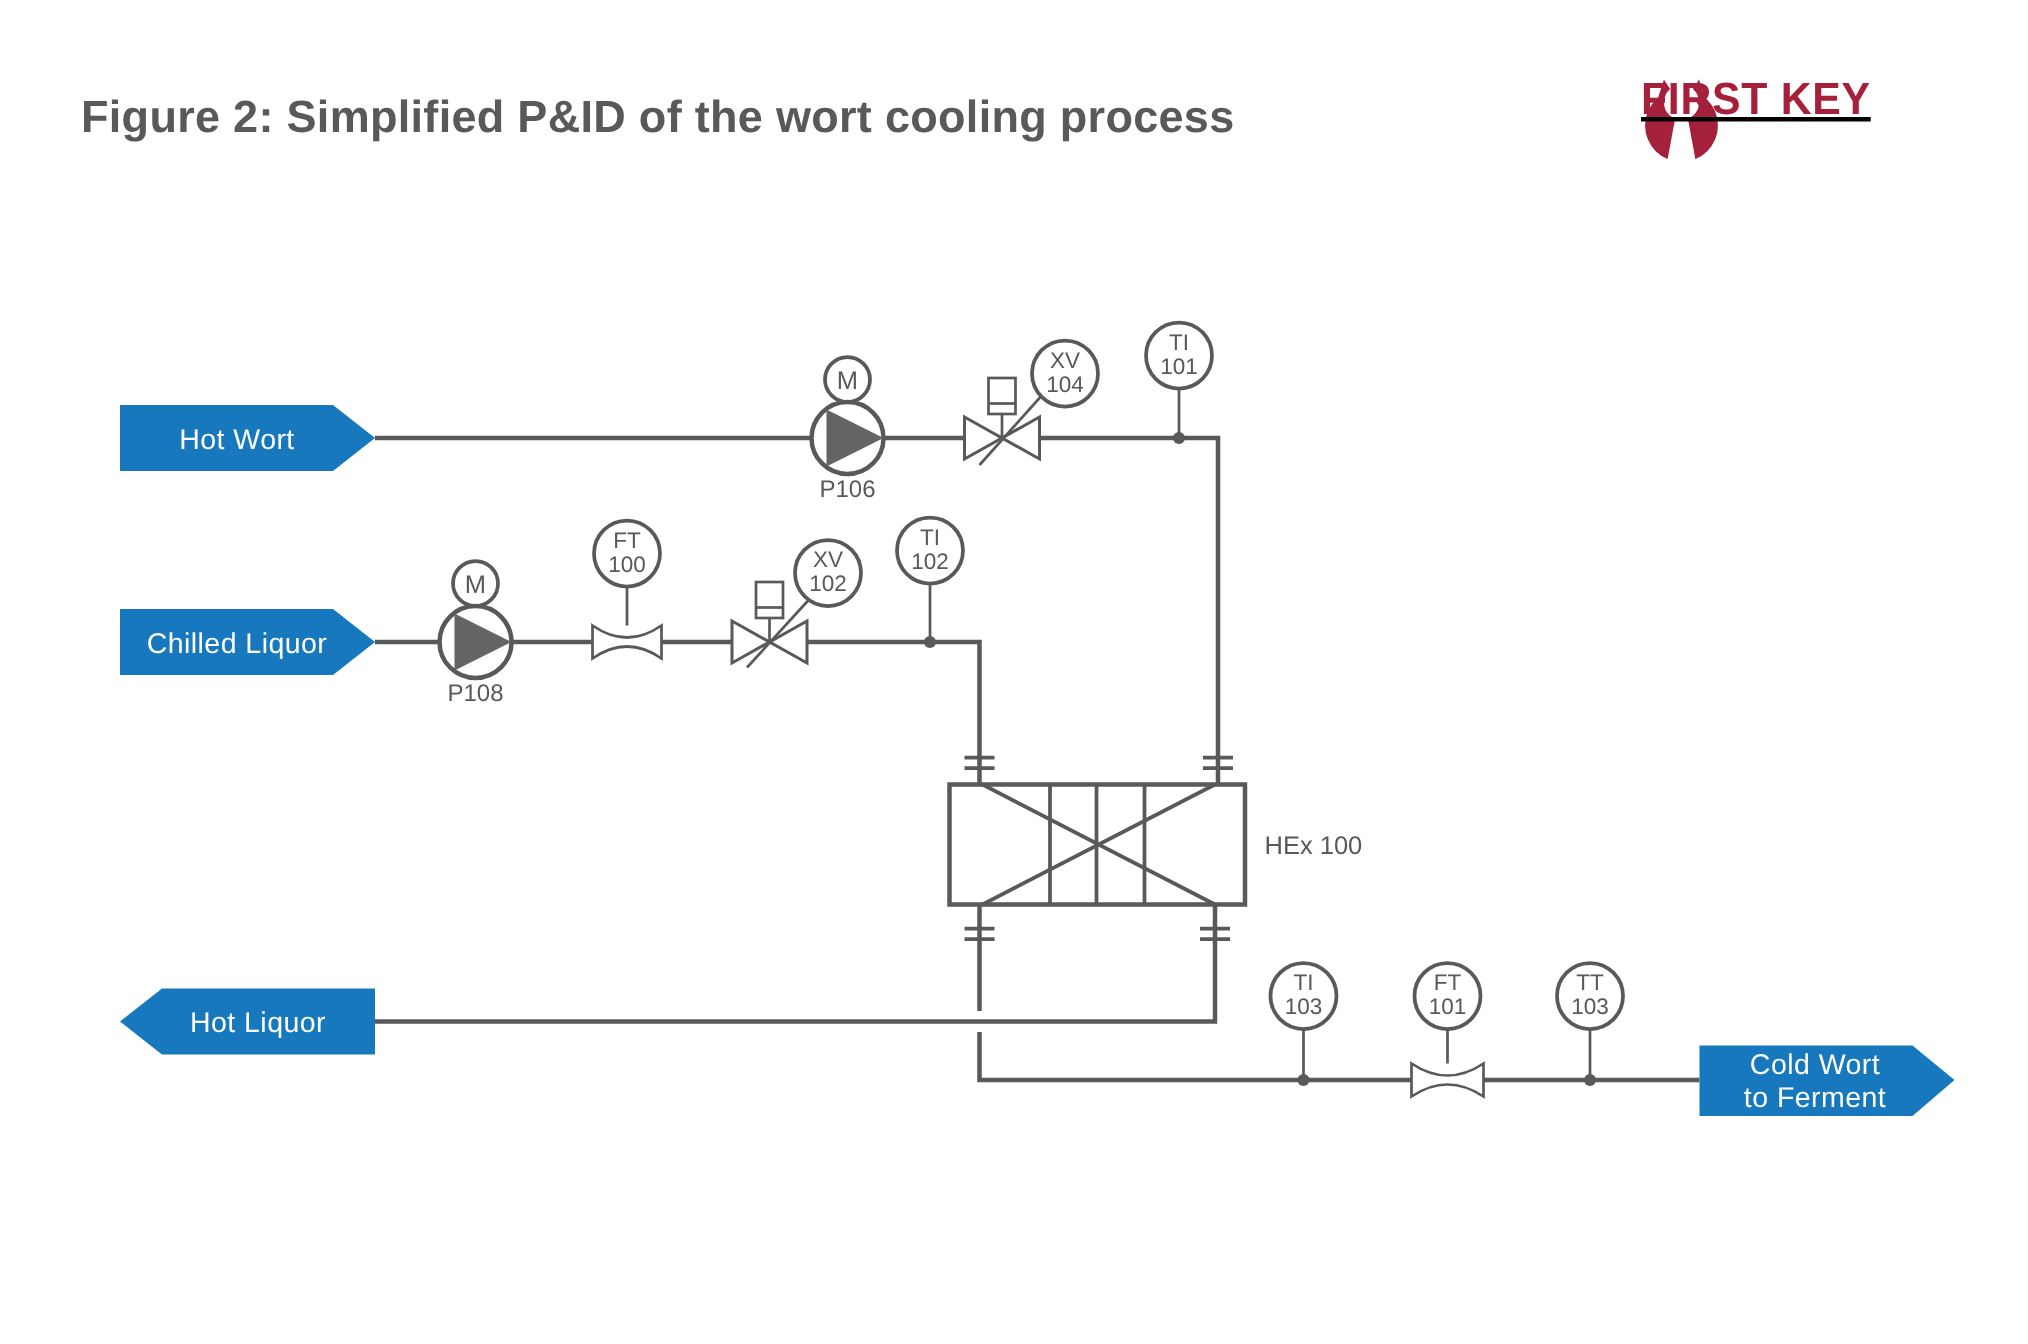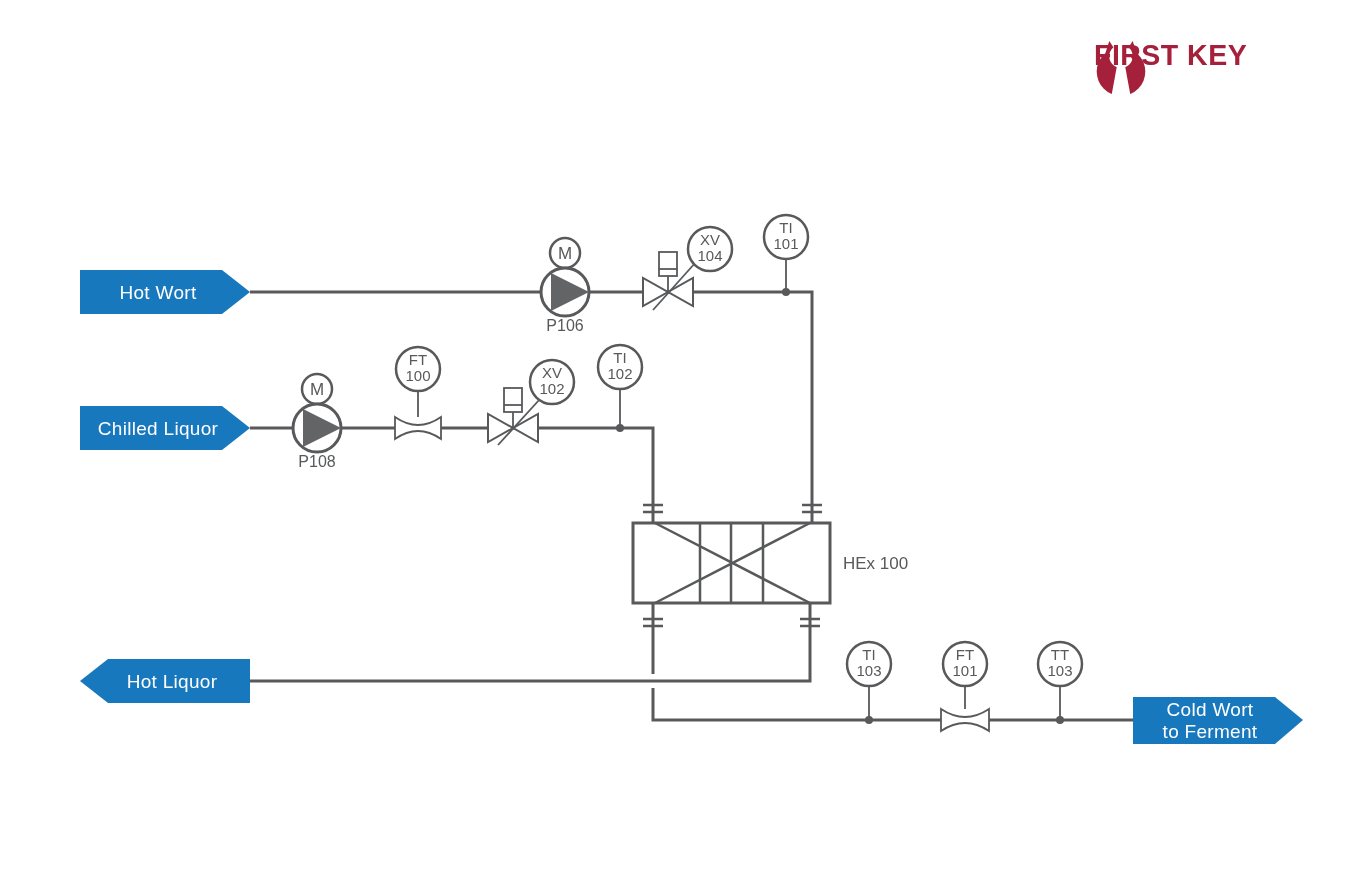--- a/index.html
+++ b/index.html
@@ -1,20 +1,20 @@
 <!DOCTYPE html>
 <html><head>
 <meta charset="utf-8">
 <style>
   html,body{margin:0;padding:0;background:#fff;}
   #stage{position:relative;width:1352px;height:896px;background:#ffffff;overflow:hidden;
          font-family:"Liberation Sans",sans-serif;}
   #page-title{position:absolute;left:54px;top:62px;font-size:30px;font-weight:700;
               color:#58595B;letter-spacing:0.2px;}
-  #brand{position:absolute;left:1094px;top:38px;display:flex;gap:9px;}
+  #brand{position:absolute;left:1094px;top:50px;display:flex;gap:9px;text-decoration:underline;}
   #brand .brand-text{color:#A5203A;font-size:30px;font-weight:700;letter-spacing:0.5px;
                      transform:scaleX(0.95);transform-origin:left center;white-space:nowrap;}
   svg{position:absolute;left:0;top:0;}
   svg text{font-family:"Liberation Sans",sans-serif;fill:#58595B;}
   .pipe{stroke:#58595B;stroke-width:3;fill:none;stroke-linejoin:miter;}
   .stem{stroke:#58595B;stroke-width:1.8;fill:none;}
   .flange{stroke:#58595B;stroke-width:2.5;fill:none;}
   .sym{fill:#ffffff;stroke:#58595B;stroke-width:2;stroke-linejoin:miter;}
   .thin{fill:#ffffff;stroke:#58595B;stroke-width:1.8;}
   .bubble{fill:#ffffff;stroke:#58595B;stroke-width:2.5;}
@@ -29,20 +29,21 @@
   .ptext{font-size:16px;text-anchor:middle;}
   .mtext{font-size:17px;text-anchor:middle;}
   .hextext{font-size:17px;text-anchor:start;}
   .flagtext{font-size:19px;fill:#ffffff;text-anchor:middle;font-weight:400;letter-spacing:0.3px;}
 </style>
 </head>
 <body>
 
 <div id="stage">
 
+  <div id="page-title">Figure 2: Simplified P&amp;ID of the wort cooling process</div>
 
   <div id="brand">
     <svg width="54" height="60" viewBox="0 0 60 64">
       <circle cx="30" cy="36" r="27" fill="#A5203A"></circle>
       <polygon points="8,30 17,2 30,22" fill="#A5203A"></polygon>
       <polygon points="52,30 43,2 30,22" fill="#A5203A"></polygon>
       <circle cx="30" cy="19" r="13" fill="#ffffff"></circle>
       <polygon points="26,27 34,27 41,65 19,65" fill="#ffffff"></polygon>
     </svg>
     <span class="brand-text">FIRST KEY</span>

